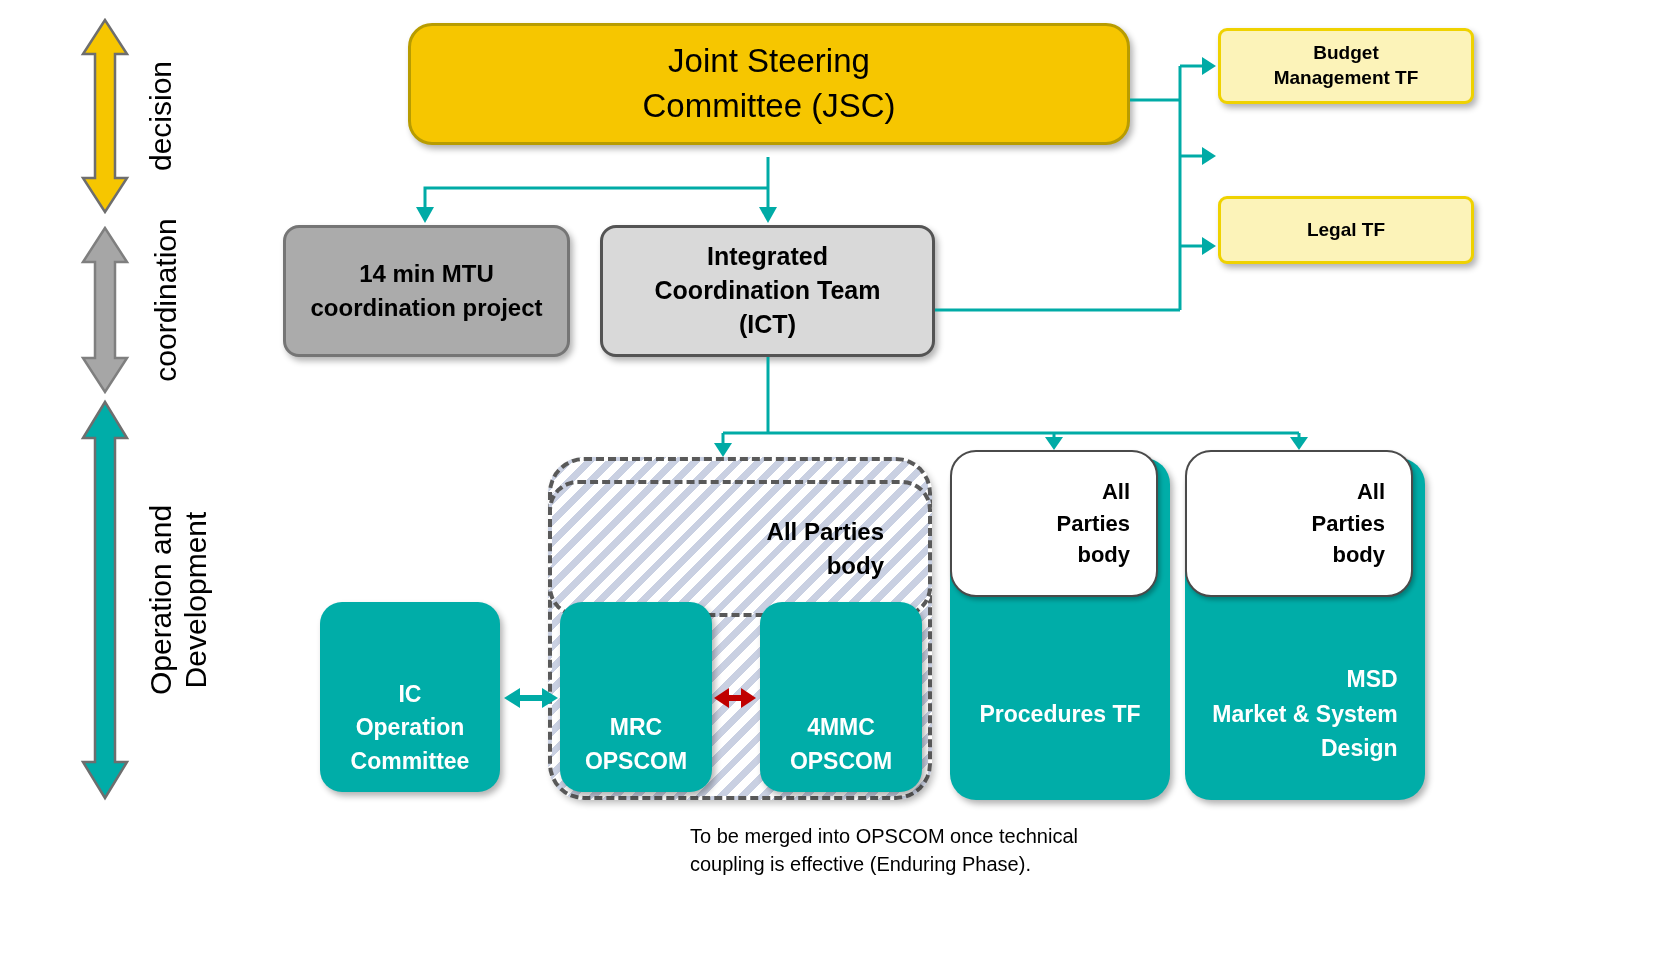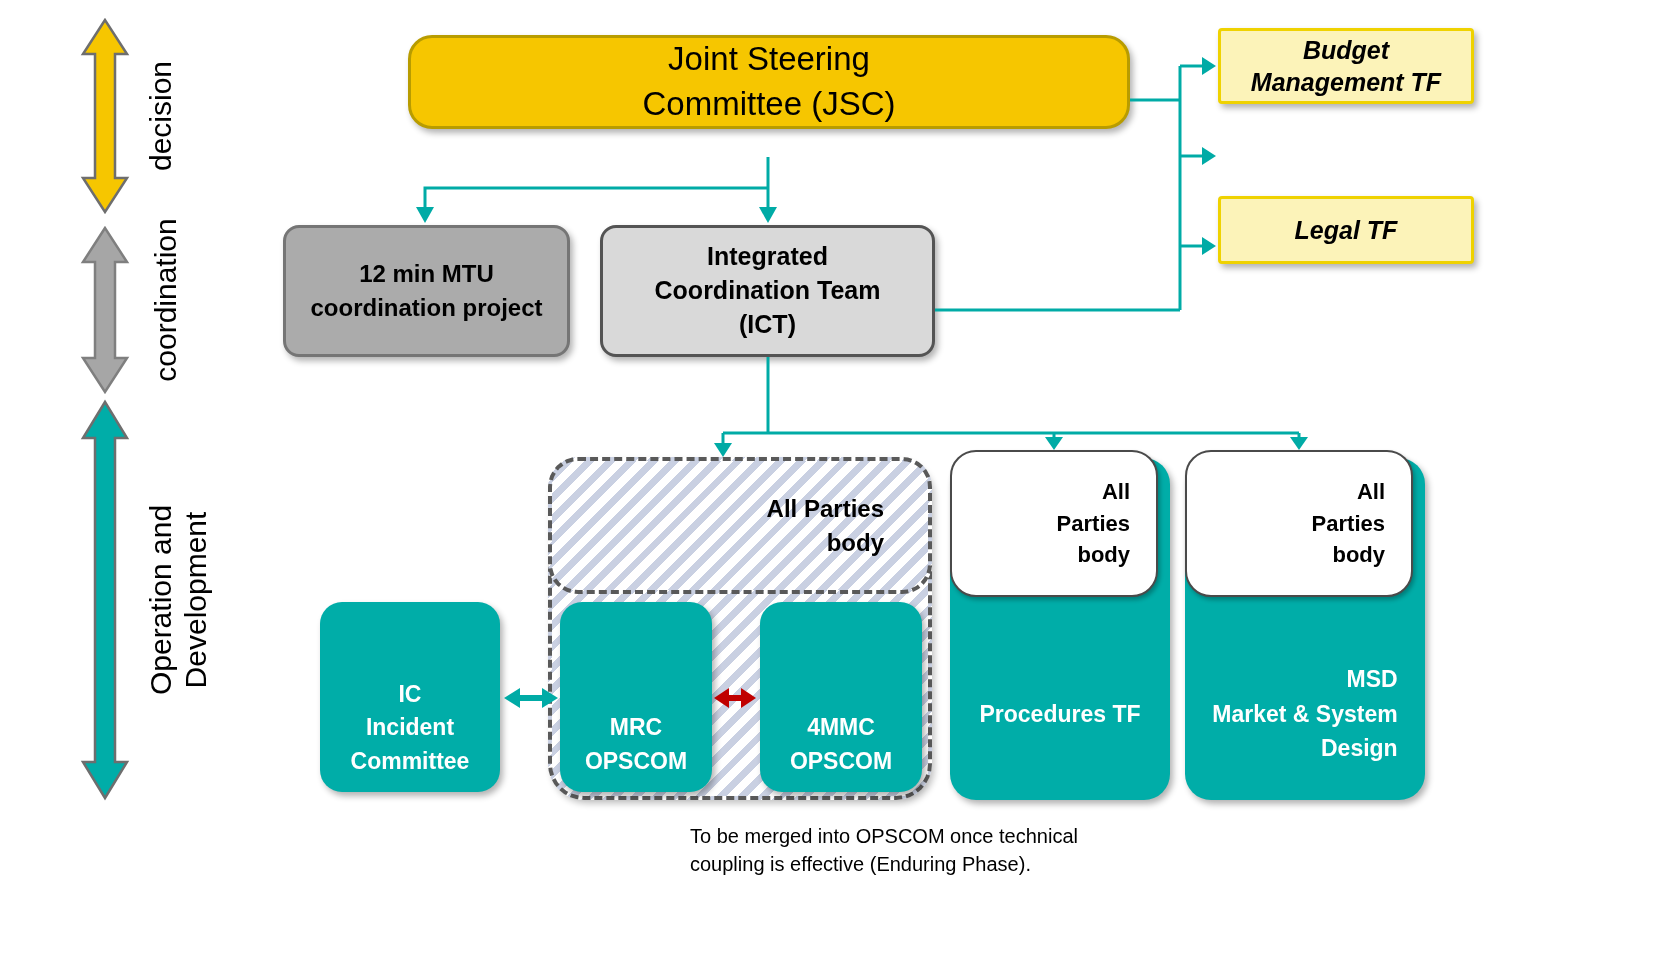--- a/index.html
+++ b/index.html
@@ -14,29 +14,29 @@
   }
   html,body{margin:0;padding:0;background:#fff;}
   body{font-family:"Liberation Sans", sans-serif; color:var(--ink);}
   #canvas{position:relative;width:1678px;height:958px;background:var(--paper);overflow:hidden;}
   .abs{position:absolute;}
   .lbl{white-space:pre-line;}
   .box{position:absolute;display:flex;align-items:center;justify-content:center;text-align:center;box-sizing:border-box;}
   .shadow{box-shadow:3px 4px 6px rgba(0,0,0,.30);}
   
   .jsc{background:var(--jsc-fill);border:3px solid var(--jsc-border);border-radius:24px;font-size:33px;line-height:1.35;}
-  .tf{background:var(--tf-fill);border:3px solid var(--tf-border);border-radius:4px;font-weight:bold;font-size:25px;line-height:1.3;font-style:italic;}
+  .tf{background:var(--tf-fill);border:3px solid var(--tf-border);border-radius:9px;font-weight:bold;font-size:19px;line-height:1.3;}
   .mtu{background:var(--gray-fill);border:3px solid var(--gray-border);border-radius:16px;font-weight:bold;font-size:24px;line-height:1.4;}
   .ict{background:var(--ict-fill);border:3px solid var(--ict-border);border-radius:16px;font-weight:bold;font-size:25px;line-height:1.35;}
   
   .hatch{background:repeating-linear-gradient(135deg,#ffffff 0px,#ffffff 8px,var(--hatch-stripe) 8px,var(--hatch-stripe) 15px);}
   .dashbox{border:4px dashed var(--dash-border);box-sizing:border-box;}
   .container-outer{border-radius:36px;}
   .container-inner{border-radius:30px;display:flex;align-items:center;justify-content:flex-end;text-align:right;
-    font-weight:bold;font-size:24px;line-height:1.4;padding-right:44px;}
+    font-weight:bold;font-size:24px;line-height:1.4;padding-right:44px;margin-top:23px;}
   
   .tealbox{position:absolute;background:var(--teal);border-radius:22px;display:flex;align-items:flex-end;justify-content:center;
     text-align:center;color:#fff;font-weight:bold;font-size:23px;line-height:1.45;padding-bottom:14px;box-sizing:border-box;
     box-shadow:3px 4px 6px rgba(0,0,0,.30);}
   .tealtall{position:absolute;background:var(--teal);border-radius:26px;box-shadow:3px 4px 6px rgba(0,0,0,.30);
     display:flex;align-items:center;justify-content:center;text-align:right;color:#fff;font-weight:bold;font-size:23px;
     line-height:1.5;padding-top:170px;box-sizing:border-box;}
   .whitebox{position:absolute;background:#fff;border:2px solid #4a4a4a;border-radius:26px;display:flex;align-items:center;
     justify-content:flex-end;text-align:right;font-weight:bold;font-size:22px;line-height:1.45;padding-right:26px;
     box-sizing:border-box;box-shadow:2px 3px 4px rgba(0,0,0,.28);}
@@ -62,46 +62,46 @@
   <div class="rail-label lbl" style="left:166px;top:300px;">coordination</div>
   <div class="rail-label lbl" style="left:178px;top:600px;">Operation and
 Development</div>
 
   <div class="abs hatch dashbox container-outer" style="left:548px;top:457px;width:384px;height:343px;box-shadow:3px 4px 6px rgba(0,0,0,.22);"></div>
   <div class="abs hatch dashbox container-inner lbl" style="left:548px;top:457px;width:384px;height:137px;">
     <span class="lbl">All Parties
 body</span>
   </div>
 
-  <div class="box jsc shadow lbl" style="left:408px;top:35px;width:722px;height:94px;">
+  <div class="box jsc shadow lbl" style="left:408px;top:23px;width:722px;height:122px;">
     <span class="lbl">Joint Steering
 Committee (JSC)</span>
   </div>
 
   <div class="box tf shadow" style="left:1218px;top:28px;width:256px;height:76px;">
     <span class="lbl">Budget
 Management TF</span>
   </div>
   <div class="box tf shadow" style="left:1218px;top:196px;width:256px;height:68px;">
     <span class="lbl">Legal TF</span>
   </div>
 
   <div class="box mtu shadow" style="left:283px;top:225px;width:287px;height:132px;">
-    <span class="lbl">12 min MTU
+    <span class="lbl">14 min MTU
 coordination project</span>
   </div>
   <div class="box ict shadow" style="left:600px;top:225px;width:335px;height:132px;">
     <span class="lbl">Integrated
 Coordination Team
 (ICT)</span>
   </div>
 
   <div class="tealbox" style="left:320px;top:602px;width:180px;height:190px;">
     <span class="lbl">IC
-Incident
+Operation
 Committee</span>
   </div>
   <div class="tealbox" style="left:560px;top:602px;width:152px;height:190px;">
     <span class="lbl">MRC
 OPSCOM</span>
   </div>
   <div class="tealbox" style="left:760px;top:602px;width:162px;height:190px;">
     <span class="lbl">4MMC
 OPSCOM</span>
   </div>

